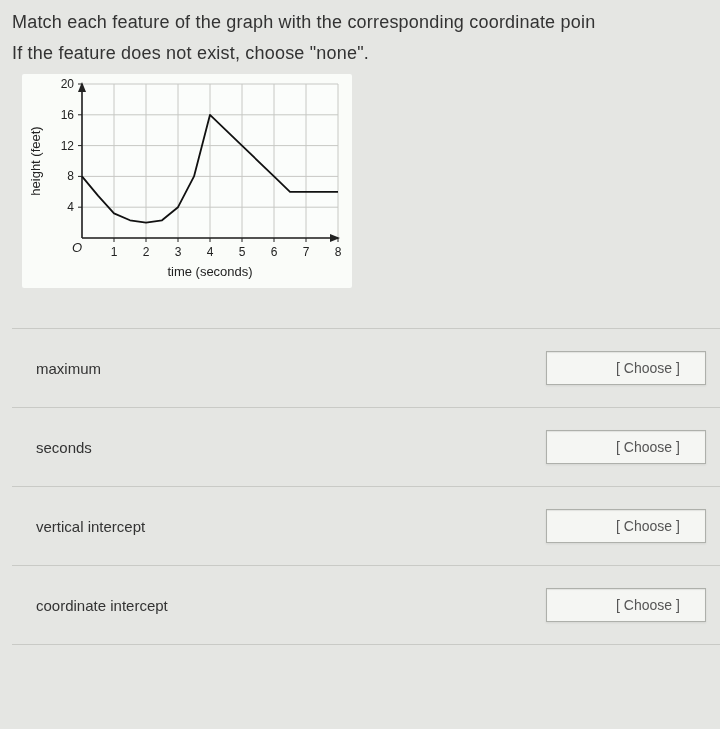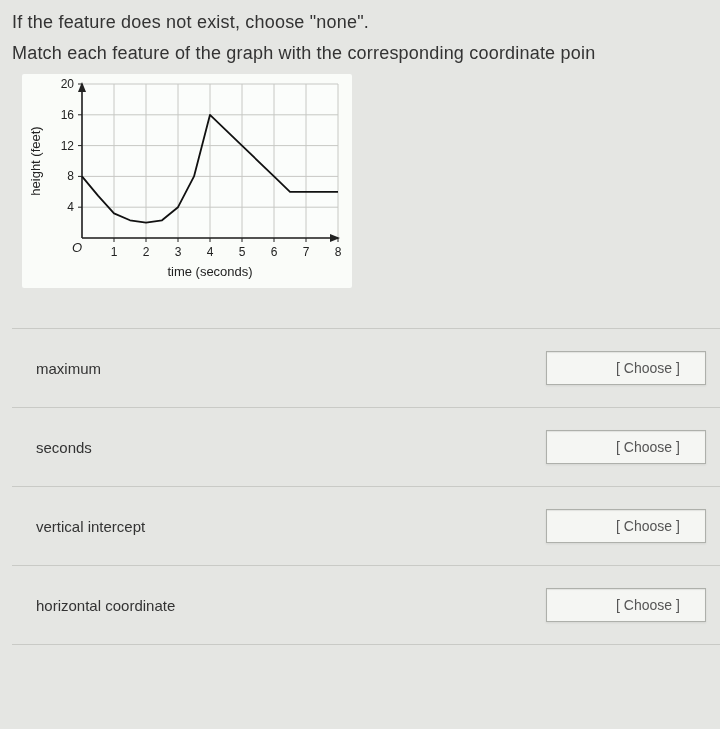--- a/index.html
+++ b/index.html
@@ -62,22 +62,22 @@
   svg text {
     font-family: Arial, Helvetica, sans-serif;
     fill: #222;
   }
 </style>
 </head>
 <body>
 
 <div class="container">
 
+  <p class="instruction">Match each feature of the graph with the corresponding coordinate poin</p>
   <p class="instruction">If the feature does not exist, choose "none".</p>
-  <p class="instruction">Match each feature of the graph with the corresponding coordinate poin</p>
 
   <div class="chart-wrap">
     <div class="chart-svg-box">
       <svg id="chart-svg" width="330" height="210">
           <rect x="60" y="10" width="256" height="154" fill="#fbfdfb" stroke="none"></rect>
           <line x1="60" y1="10" x2="60" y2="164" stroke="#c7c8c4" stroke-width="1"></line>
           <line x1="92" y1="10" x2="92" y2="164" stroke="#c7c8c4" stroke-width="1"></line>
           <line x1="124" y1="10" x2="124" y2="164" stroke="#c7c8c4" stroke-width="1"></line>
           <line x1="156" y1="10" x2="156" y2="164" stroke="#c7c8c4" stroke-width="1"></line>
           <line x1="188" y1="10" x2="188" y2="164" stroke="#c7c8c4" stroke-width="1"></line>
@@ -136,18 +136,18 @@
       </div>
       <div class="qrow">
         <div class="qlabel">seconds</div>
         <div class="choose">[ Choose ]</div>
       </div>
       <div class="qrow">
         <div class="qlabel">vertical intercept</div>
         <div class="choose">[ Choose ]</div>
       </div>
       <div class="qrow">
-        <div class="qlabel">horizontal coordinate</div>
+        <div class="qlabel">coordinate intercept</div>
         <div class="choose">[ Choose ]</div>
       </div>
     </div>
 
 </div>
 
 </body></html>

